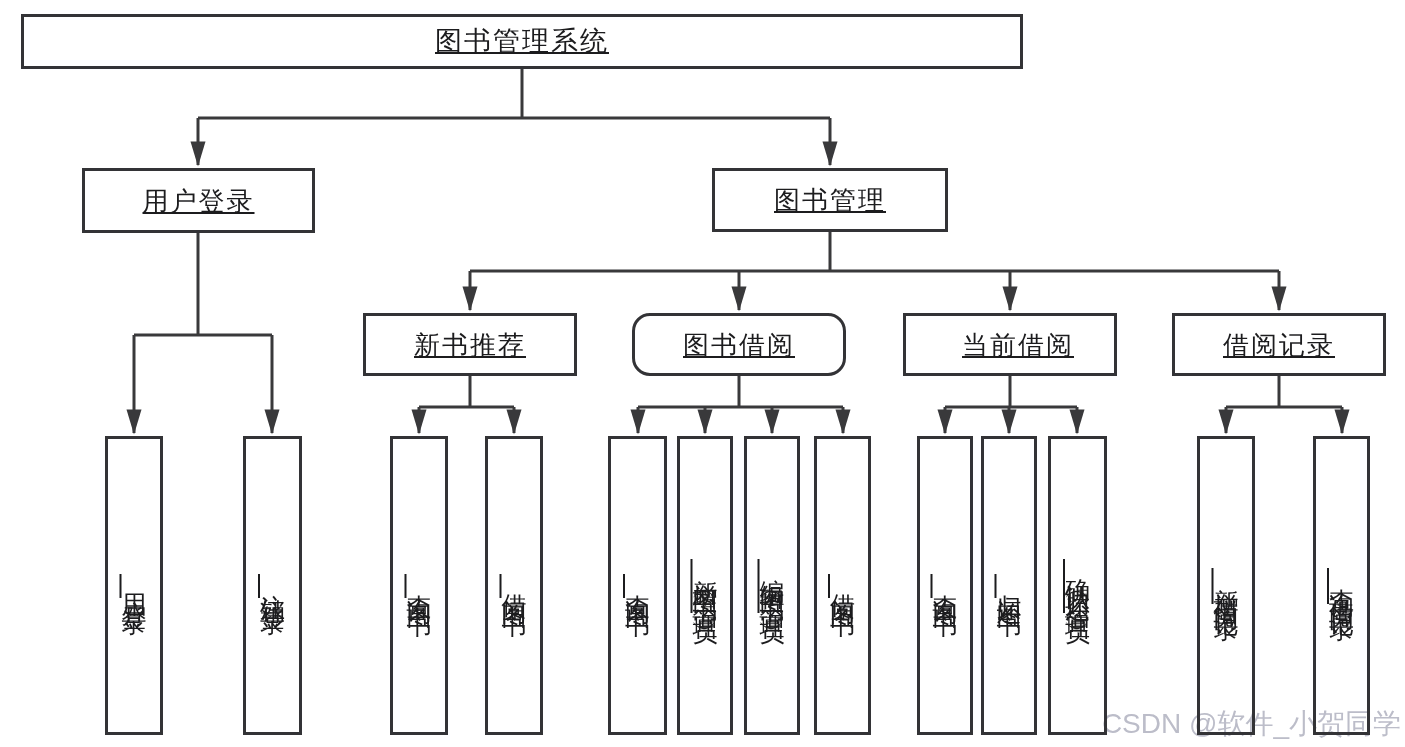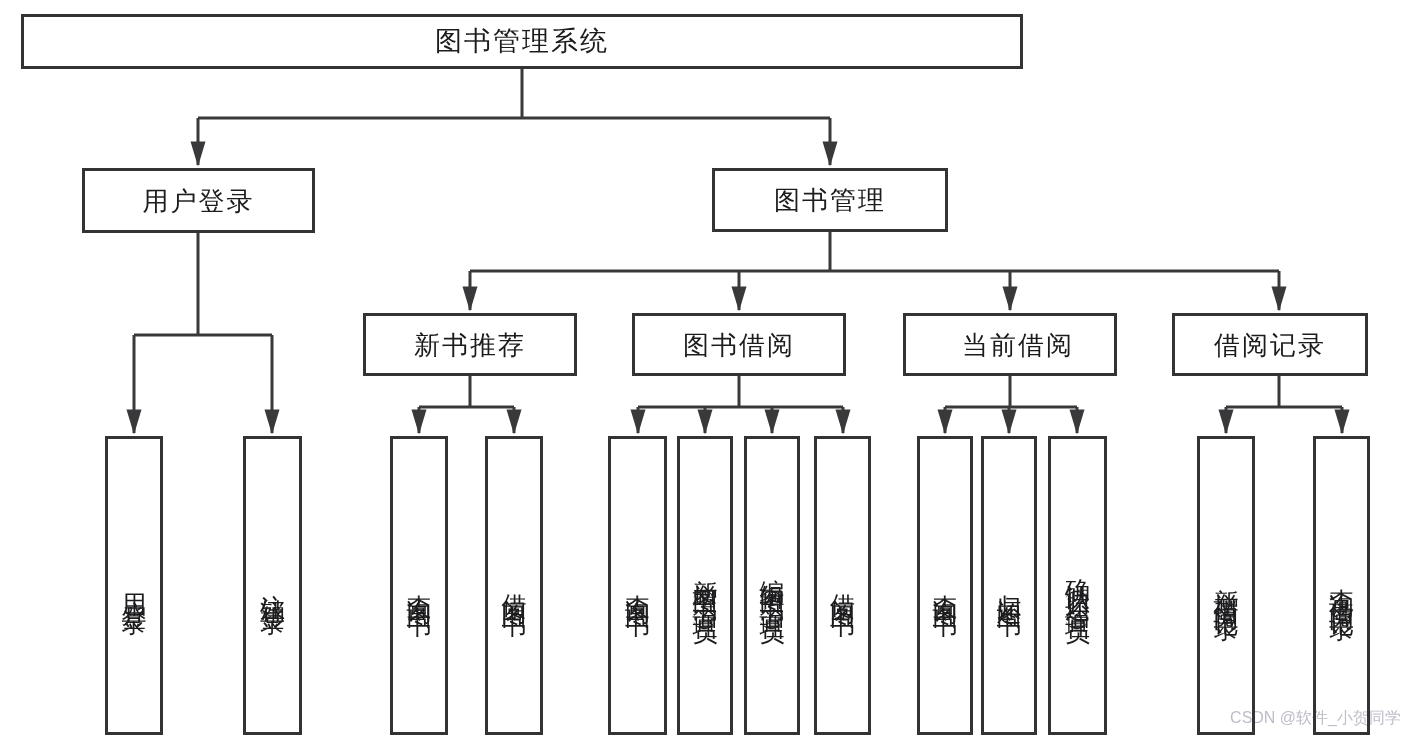--- a/index.html
+++ b/index.html
@@ -41,36 +41,37 @@
     display: flex;
     align-items: center;
     justify-content: center;
     z-index: 2;
   }
   .node .lbl {
     font-size: 26px;
     letter-spacing: 2px;
     white-space: nowrap;
     line-height: 1;
+    text-decoration: underline;
   }
   .node.root .lbl { font-size: 27px; }
   .node.vert .lbl {
     writing-mode: vertical-lr;
     text-orientation: mixed;
     font-size: 25px;
     letter-spacing: 6px;
     line-height: 1;
     white-space: nowrap;
   }
 
   .watermark {
     position: absolute;
     right: 4px;
-    bottom: 18px;
-    font-size: 16px;
+    bottom: 4px;
+    font-size: 28px;
     color: var(--watermark-color);
     z-index: 5;
     mix-blend-mode: darken;
     white-space: nowrap;
   }
 </style>
 </head>
 <body>
 
 <div class="canvas">
@@ -130,27 +131,27 @@
   <div class="node" style="left:82px; top:168px; width:233px; height:65px;">
     <span class="lbl">用户登录</span>
   </div>
   <div class="node" style="left:363px; top:313px; width:214px; height:63px;">
     <span class="lbl">新书推荐</span>
   </div>
 
   <div class="node" style="left:712px; top:168px; width:236px; height:64px;">
     <span class="lbl">图书管理</span>
   </div>
-  <div class="node" style="left:632px; top:313px; width:214px; height:63px;">
+  <div class="node" style="left:632px; top:313px; width:214px; height:63px;border-radius:18px;">
     <span class="lbl">图书借阅</span>
   </div>
   <div class="node" style="left:903px; top:313px; width:214px; height:63px;padding-left:16px;">
     <span class="lbl">当前借阅</span>
   </div>
-  <div class="node" style="left:1172px; top:313px; width:196px; height:63px;text-align:right;">
+  <div class="node" style="left:1172px; top:313px; width:214px; height:63px;text-align:right;">
     <span class="lbl">借阅记录</span>
   </div>
 
   <div class="node vert" style="left:105px; top:436px; width:58px; height:299px;">
     <span class="lbl">用户登录</span>
   </div>
   <div class="node vert" style="left:243px; top:436px; width:59px; height:299px;">
     <span class="lbl">注销登录</span>
   </div>
 

